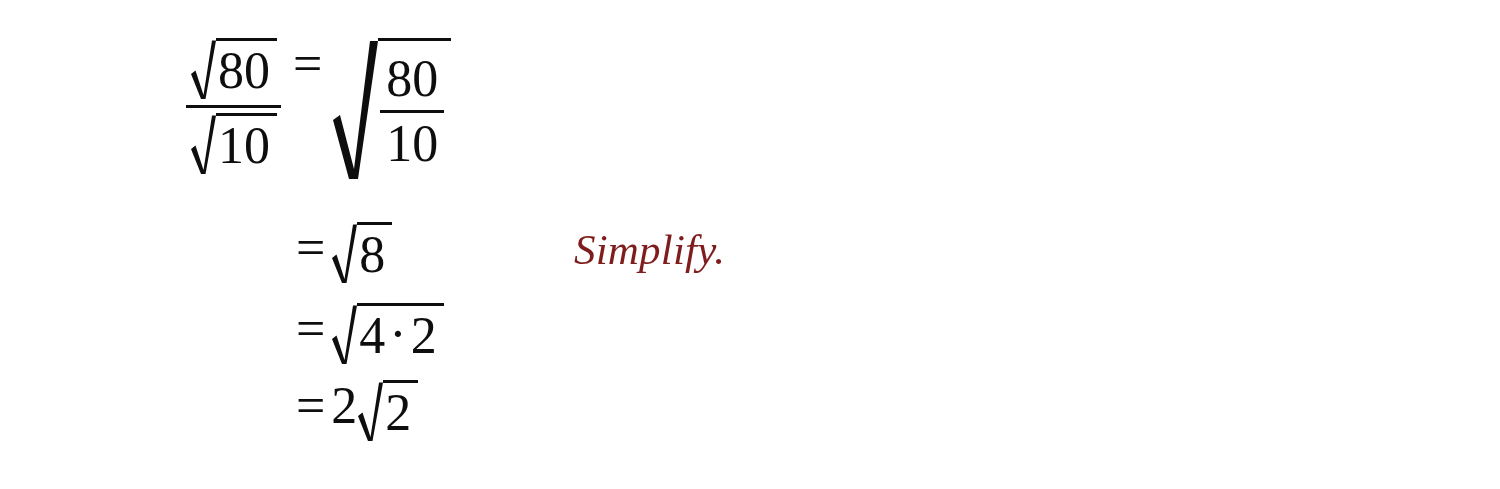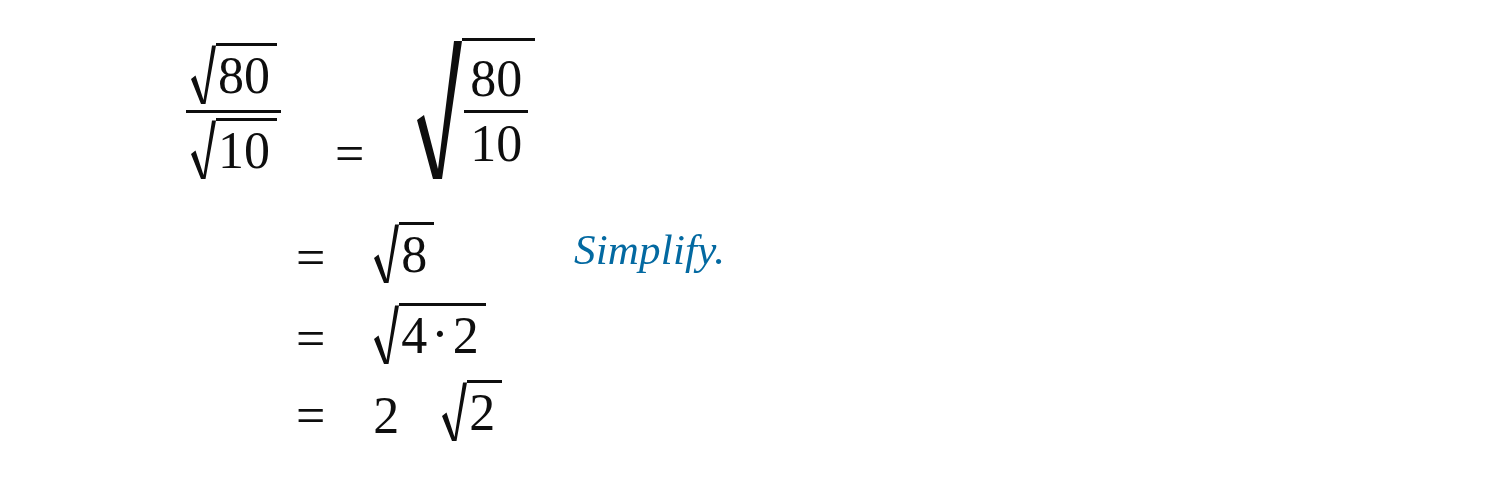--- a/index.html
+++ b/index.html
@@ -19,24 +19,23 @@
 
   #canvas {
     position: absolute;
     inset: 0;
   }
 
   
   .mathline {
     position: absolute;
     display: flex;
-    align-items: flex-end;
+    align-items: flex-start;
     white-space: nowrap;
     color: #0e0e0e;
-    gap: 42px;
   }
   .eq {
     font-size: 52px;
     line-height: 1;
     font-family: "Liberation Serif", "DejaVu Serif", serif;
     font-weight: 400;
     letter-spacing: 0;
   }
   .num {
     font-size: 52px;
@@ -199,15 +198,15 @@
     <span class="num">2</span>
     <span class="radical">
       <svg class="hook" width="26" height="62" viewBox="0 0 26 62" aria-hidden="true">
         <path d="M1 36 L5.5 32.5 L13.5 57 L22 2.5 L26 2.5 L15.5 61 L11 61 Z" fill="currentColor"></path>
       </svg>
       <span class="radicand num">2</span>
     </span>
   </div>
 
 
-  <div class="annotation" id="note2" style="color: #0369a1;">Simplify.</div>
+  <div class="annotation" id="note2" style="color: #7f1d1d;">Simplify.</div>
 
 </div>
 
 </body></html>

